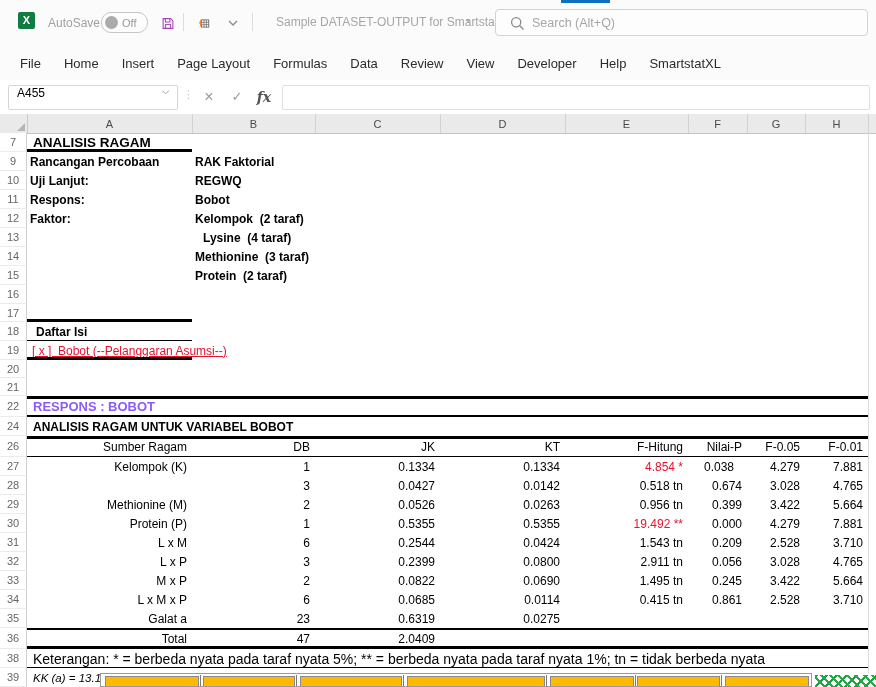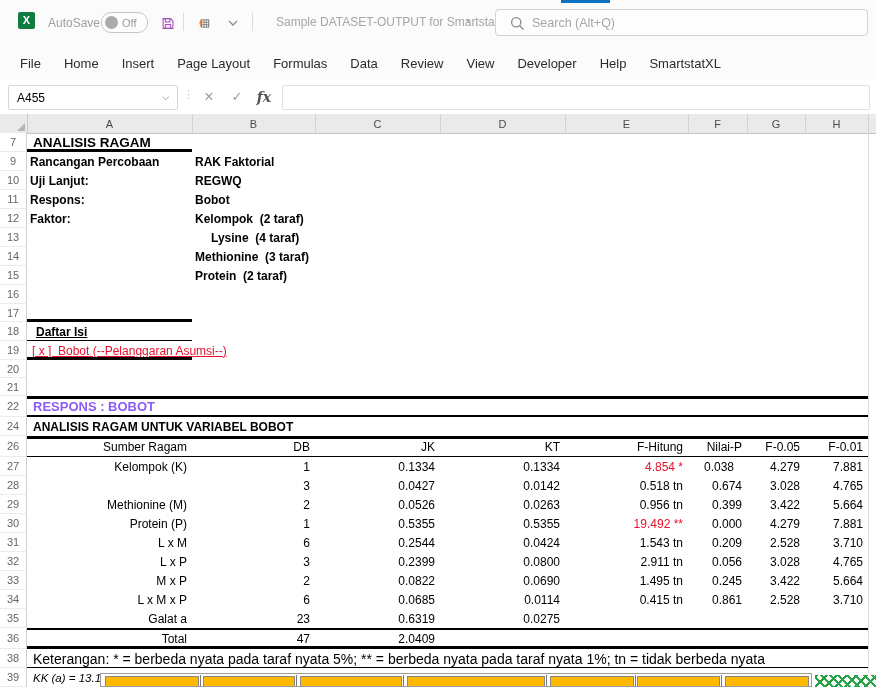--- a/index.html
+++ b/index.html
@@ -28,21 +28,21 @@
 
   
   .menubar{position:absolute;top:46px;left:0;right:0;height:34px;background:#FBFBFB;
            display:flex;align-items:center;padding-left:20px;column-gap:23px;}
   .menu-tab{font-size:13px;color:#2B2B2B;background:none;border:none;padding:0;white-space:pre;
             font-family:"Liberation Sans",sans-serif;}
 
   
   .fbar{position:absolute;top:80px;left:0;right:0;height:34px;background:#FFF;border-bottom:1px solid #E3E3E3;}
   .namebox{position:absolute;top:5px;left:8px;width:168px;height:23px;border:1px solid #D6D6D6;border-radius:2px;
-           display:flex;align-items:center;background:#fff;}
+           display:flex;align-items:flex-start;background:#fff;}
   .namebox .nbval{font-size:12px;color:#000;padding-left:8px;flex:1;}
   .nbchev{color:#777;font-size:9px;padding-right:8px;}
   .fdots{position:absolute;top:8px;left:183px;color:#C0C0C0;font-size:11px;letter-spacing:-1px;}
   .fbtn{position:absolute;top:5px;width:26px;height:23px;display:flex;align-items:center;justify-content:center;
         background:none;border:none;color:#9A9A9A;}
   .fx{font-family:"DejaVu Serif",serif;font-style:italic;font-weight:bold;font-size:14px;color:#555;}
   .forminput{position:absolute;top:5px;left:282px;width:586px;height:23px;border:1px solid #E0E0E0;
              border-radius:2px;background:#fff;font-size:12px;}
 
   
@@ -195,42 +195,42 @@
         <div class="c al b" style="left: 192px; width: 360px;">Bobot</div>
       </div>
       <div class="row" style="height: 19px;">
         <div class="rowno">12</div>
         <div class="c al b" style="left: 27px; width: 165px;">Faktor:</div>
         <div class="c al b" style="left: 192px; width: 360px;">Kelompok  (2 taraf)</div>
       </div>
       <div class="row" style="height: 19px;">
         <div class="rowno">13</div>
         <div class="c al b" style="left: 27px; width: 165px;"></div>
-        <div class="c al b" style="left: 208px; width: 360px;">Lysine  (4 taraf)</div>
+        <div class="c al b" style="left: 200px; width: 360px;">Lysine  (4 taraf)</div>
       </div>
       <div class="row" style="height: 19px;">
         <div class="rowno">14</div>
         <div class="c al b" style="left: 27px; width: 165px;"></div>
         <div class="c al b" style="left: 192px; width: 360px;">Methionine  (3 taraf)</div>
       </div>
       <div class="row" style="height: 19px;">
         <div class="rowno">15</div>
         <div class="c al b" style="left: 27px; width: 165px;"></div>
         <div class="c al b" style="left: 192px; width: 360px;">Protein  (2 taraf)</div>
       </div>
       <div class="row" style="height: 19px;">
         <div class="rowno">16</div>
       </div>
       <div class="row" style="height: 18px;">
         <div class="rowno">17</div>
         <div class="hline" style="left: 27px; width: 165px; height: 3px; bottom: 0px;"></div>
       </div>
       <div class="row" style="height: 19px;">
         <div class="rowno">18</div>
-        <div class="c al b" style="left: 27px; width: 165px; padding-left: 9px; text-decoration: underline;">Daftar Isi</div>
+        <div class="c al b" style="left: 27px; width: 165px; padding-left: 9px;">Daftar Isi</div>
         <div class="hline" style="left: 27px; width: 165px; height: 1.5px; bottom: 0px;"></div>
       </div>
       <div class="row" style="height: 19px;">
         <div class="rowno">19</div>
         <div class="c al t-link" style="left: 27px; width: 340px; padding-left: 5px;">[ x ]  Bobot (--Pelanggaran Asumsi--)</div>
         <div class="hline" style="left: 27px; width: 165px; height: 3px; bottom: 0px;"></div>
       </div>
       <div class="row" style="height: 18px;">
         <div class="rowno">20</div>
       </div>

